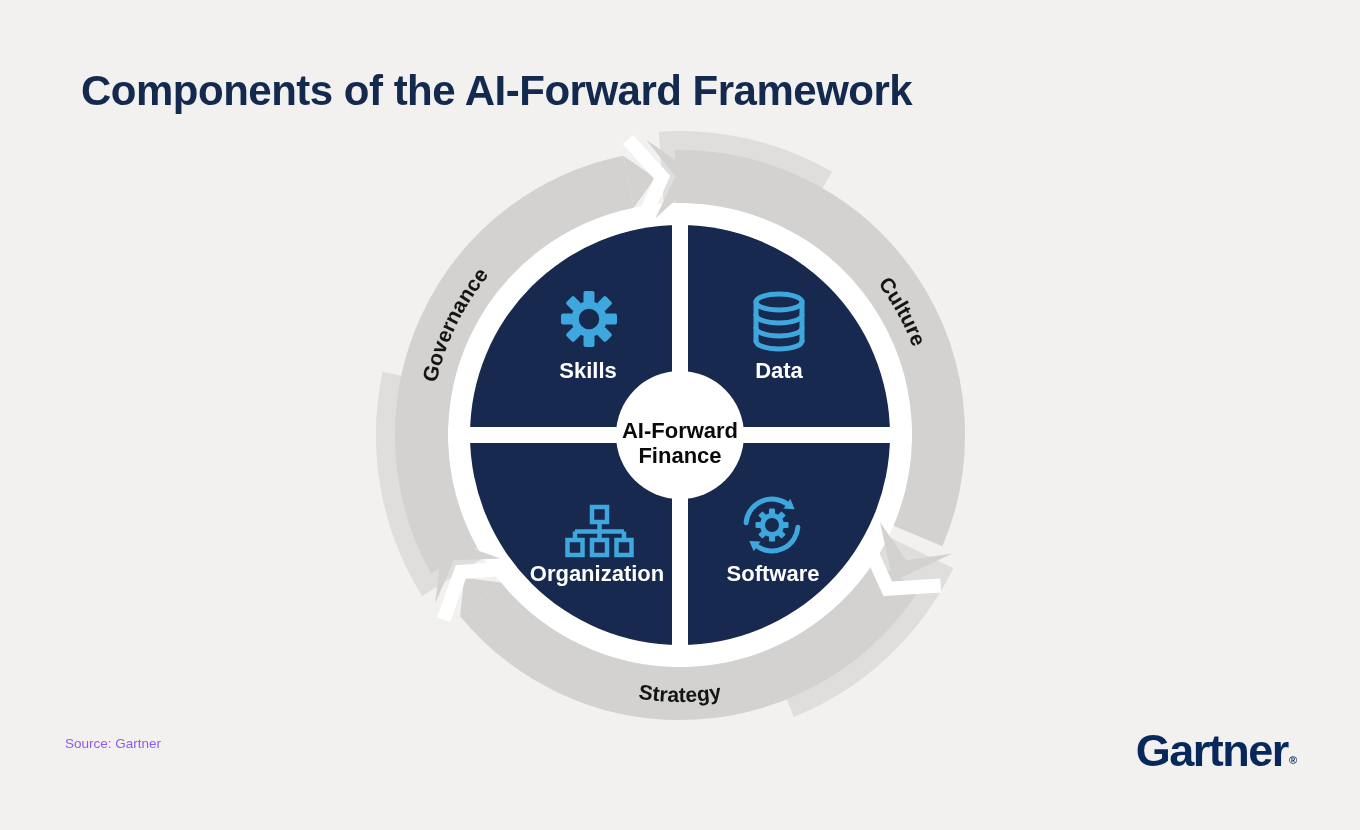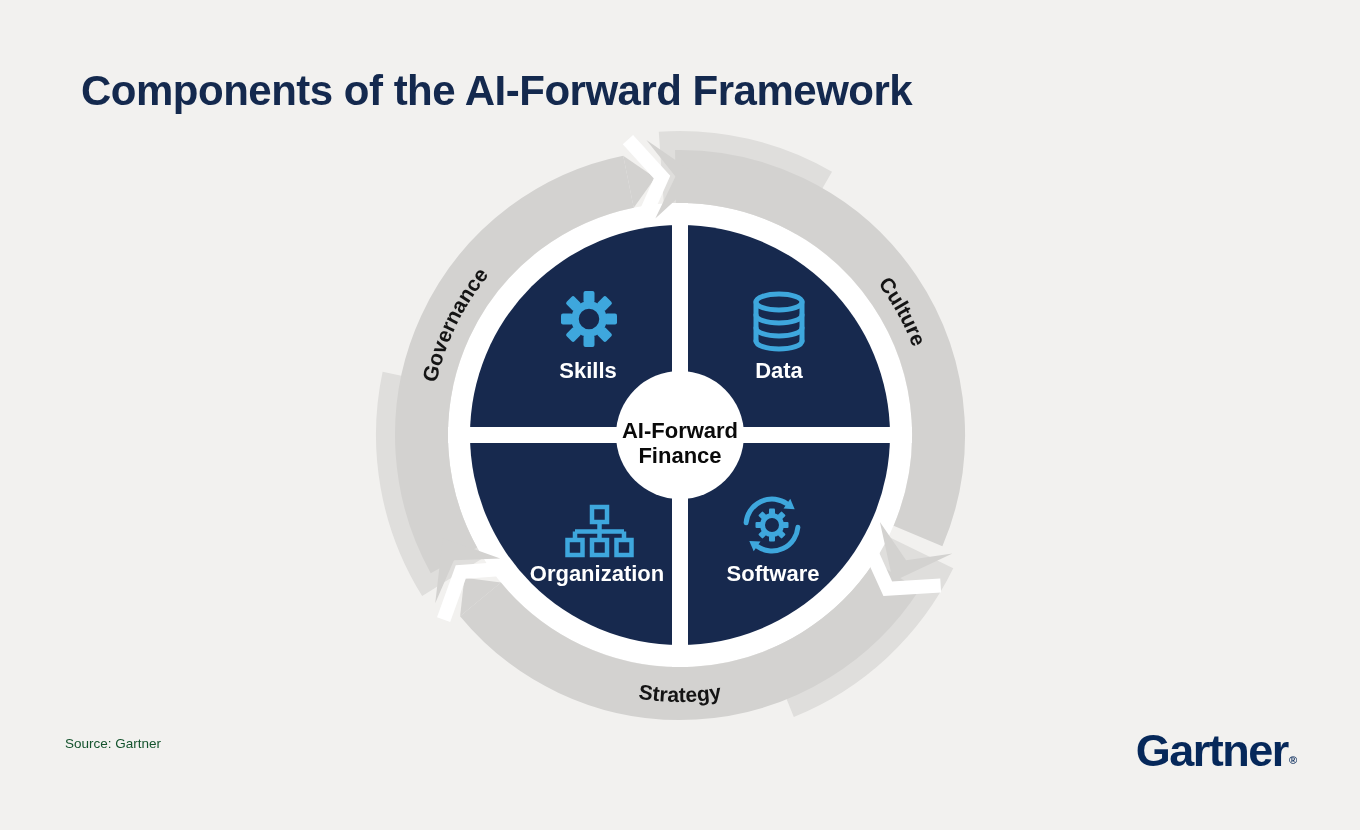--- a/index.html
+++ b/index.html
@@ -1,21 +1,21 @@
 <!DOCTYPE html>
 <html><head>
 <meta charset="utf-8">
 <style>
   html,body{margin:0;padding:0;}
   body{font-family:"Liberation Sans", sans-serif;}
   .page{position:relative;width:1360px;height:830px;background:#F2F1EF;overflow:hidden;}
   .diagram-svg{position:absolute;inset:0;}
   .page-title{position:absolute;left:64px;top:52px;margin:17px;font-size:42px;line-height:1.05;
     font-weight:bold;color:#14294E;letter-spacing:-0.5px;}
-  .footer{position:absolute;left:65px;top:736px;font-size:13.5px;line-height:1.25;color:#14532d;}
+  .footer{position:absolute;left:65px;top:736px;font-size:13.5px;line-height:1.25;color:#8b5cf6;}
   .brand{position:absolute;right:64px;top:728px;color:#06285A;font-weight:bold;
     font-size:45px;letter-spacing:-1.5px;line-height:1;text-align:center;}
   .brand sup{font-size:11px;letter-spacing:0;vertical-align:baseline;position:relative;top:-2px;left:1px;}
   .q-label{font-size:22px;font-weight:bold;fill:#FFFFFF;}
   .c-label{font-size:22px;font-weight:bold;fill:#0A0A0A;}
   .ring-label{font-size:21px;font-weight:bold;fill:#141414;}
   text{font-family:"Liberation Sans", sans-serif;}
 </style>
 </head>
 <body>

